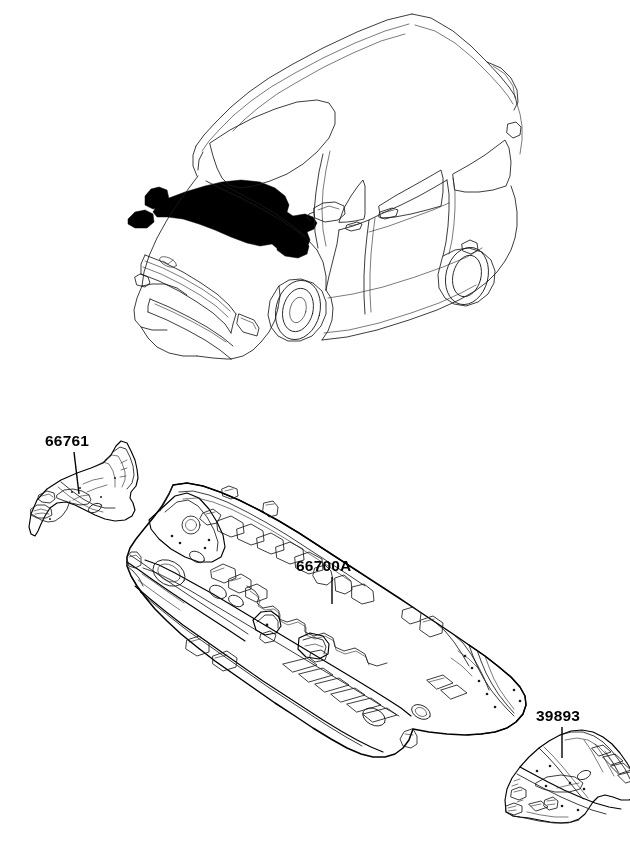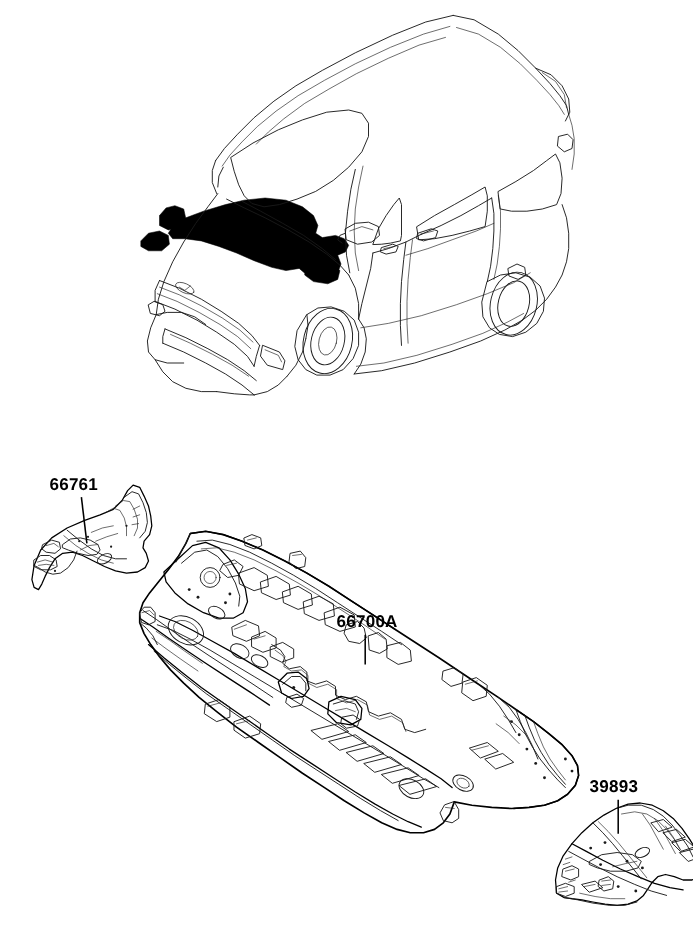--- a/index.html
+++ b/index.html
@@ -32,21 +32,21 @@
     position: absolute;
     font-family: "Liberation Sans", sans-serif;
     font-size: 15.5px;
     font-weight: bold;
     color: #000000;
     letter-spacing: 0.2px;
     white-space: nowrap;
     line-height: 1;
   }
   #label-66761 { left: 28px; top: 433px; }
-  #label-66700A { left: 289px; top: 558px; }
+  #label-66700A { left: 279px; top: 558px; }
   #label-66751 { left: 519px; top: 708px; }
 
   svg { display: block; }
   .ln  { fill: none; stroke: #1a1a1a; stroke-width: 0.85; stroke-linejoin: round; stroke-linecap: round; }
   .ln-t { fill: none; stroke: #222; stroke-width: 0.6; stroke-linejoin: round; stroke-linecap: round; }
   .ln-h { fill: none; stroke: #000; stroke-width: 1.5; stroke-linejoin: round; stroke-linecap: round; }
   .ln-m { fill: none; stroke: #000; stroke-width: 1.15; stroke-linejoin: round; stroke-linecap: round; }
   .fillblack { fill: #000000; stroke: #000000; stroke-width: 0.5; }
   .leader { fill: none; stroke: #000000; stroke-width: 1.4; }
   .dot { fill: #1a1a1a; }

